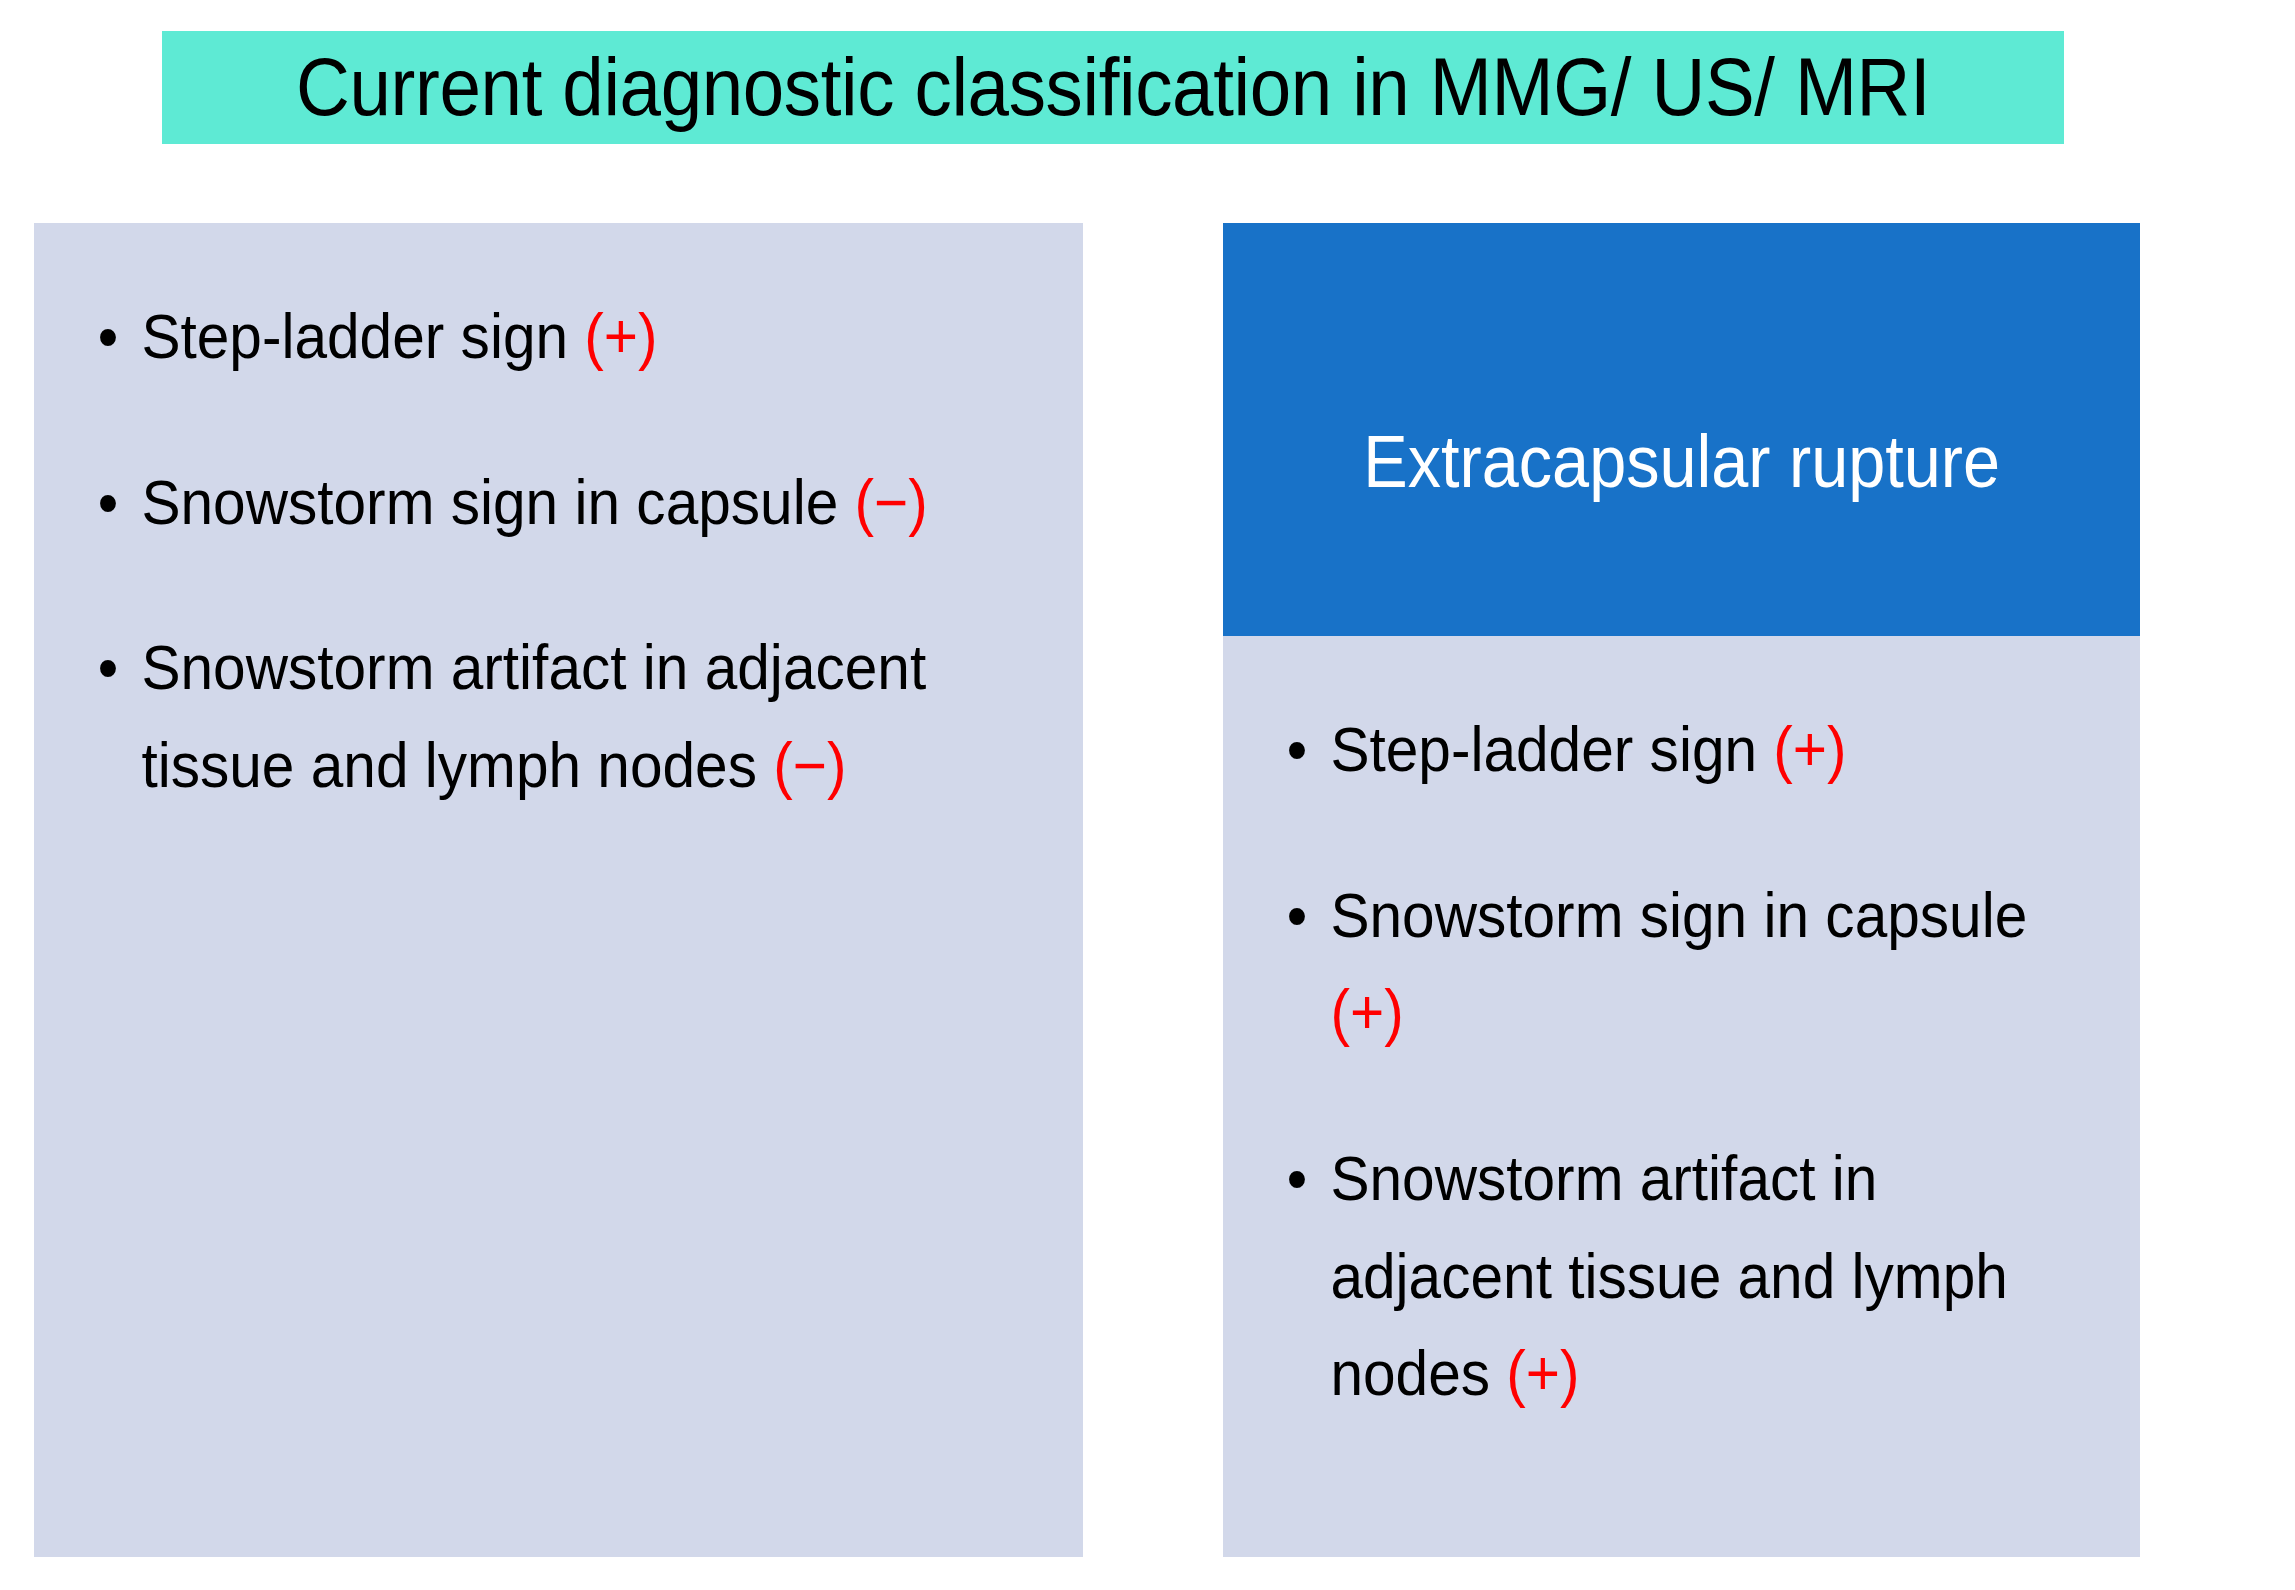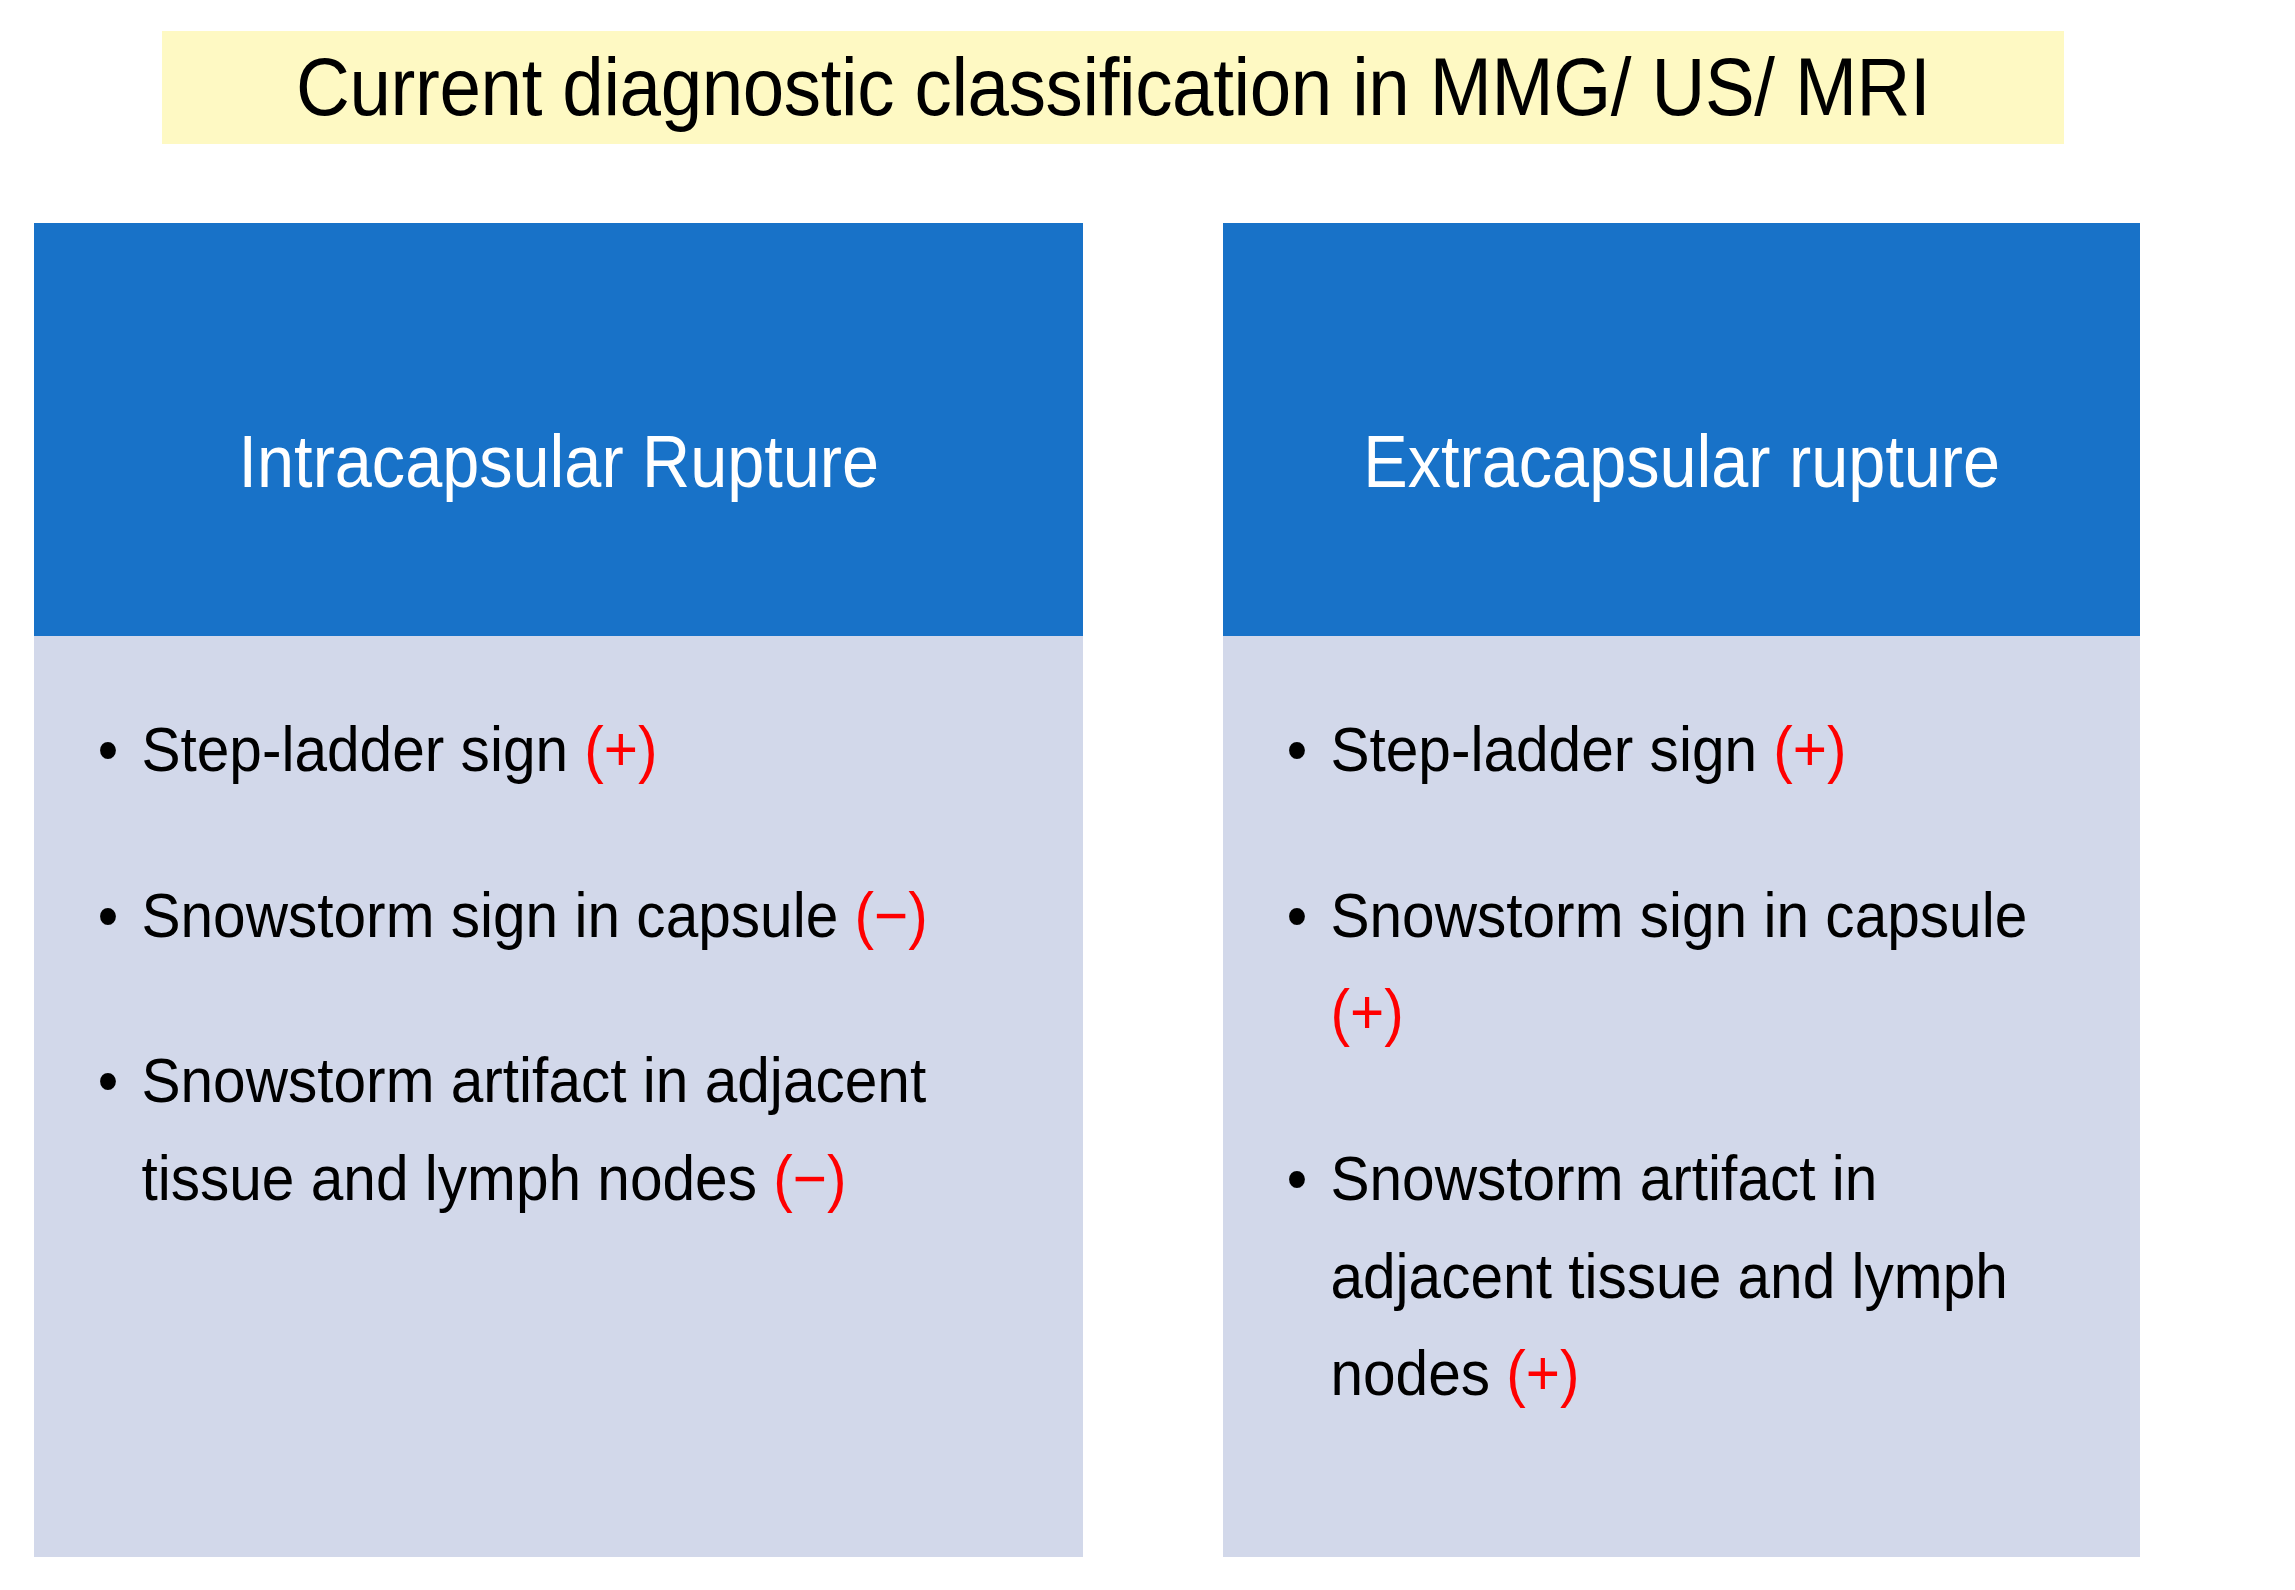--- a/index.html
+++ b/index.html
@@ -15,21 +15,21 @@
     overflow: hidden;
   }
 
   
   #slide-title {
     position: absolute;
     left: 162px;
     top: 31px;
     width: 1902px;
     height: 113px;
-    background: #fef9c3;
+    background: #5eead4;
     display: flex;
     align-items: center;
     justify-content: center;
     box-sizing: border-box;
   }
   #slide-title .title-text {
     font-size: 81px;
     line-height: 1;
     color: #000000;
     white-space: nowrap;
@@ -107,23 +107,20 @@
 </style>
 </head>
 <body>
 
 <div id="slide-title">
   <span class="title-text">Current diagnostic classification in MMG/ US/ MRI</span>
 </div>
 
 <div class="card" id="card-intracapsular">
 
-  <div class="card-header">
-    <span class="header-text">Intracapsular Rupture</span>
-  </div>
 
   <div class="card-body">
     <ul class="bullet-list">
 
       <li class="bullet-item">
         <span class="bullet-dot">•</span><span>Step-ladder sign </span><span class="sign">(+)</span>
       </li>
 
       <li class="bullet-item">
         <span class="bullet-dot">•</span><span>Snowstorm sign in capsule </span><span class="sign">(−)</span>

